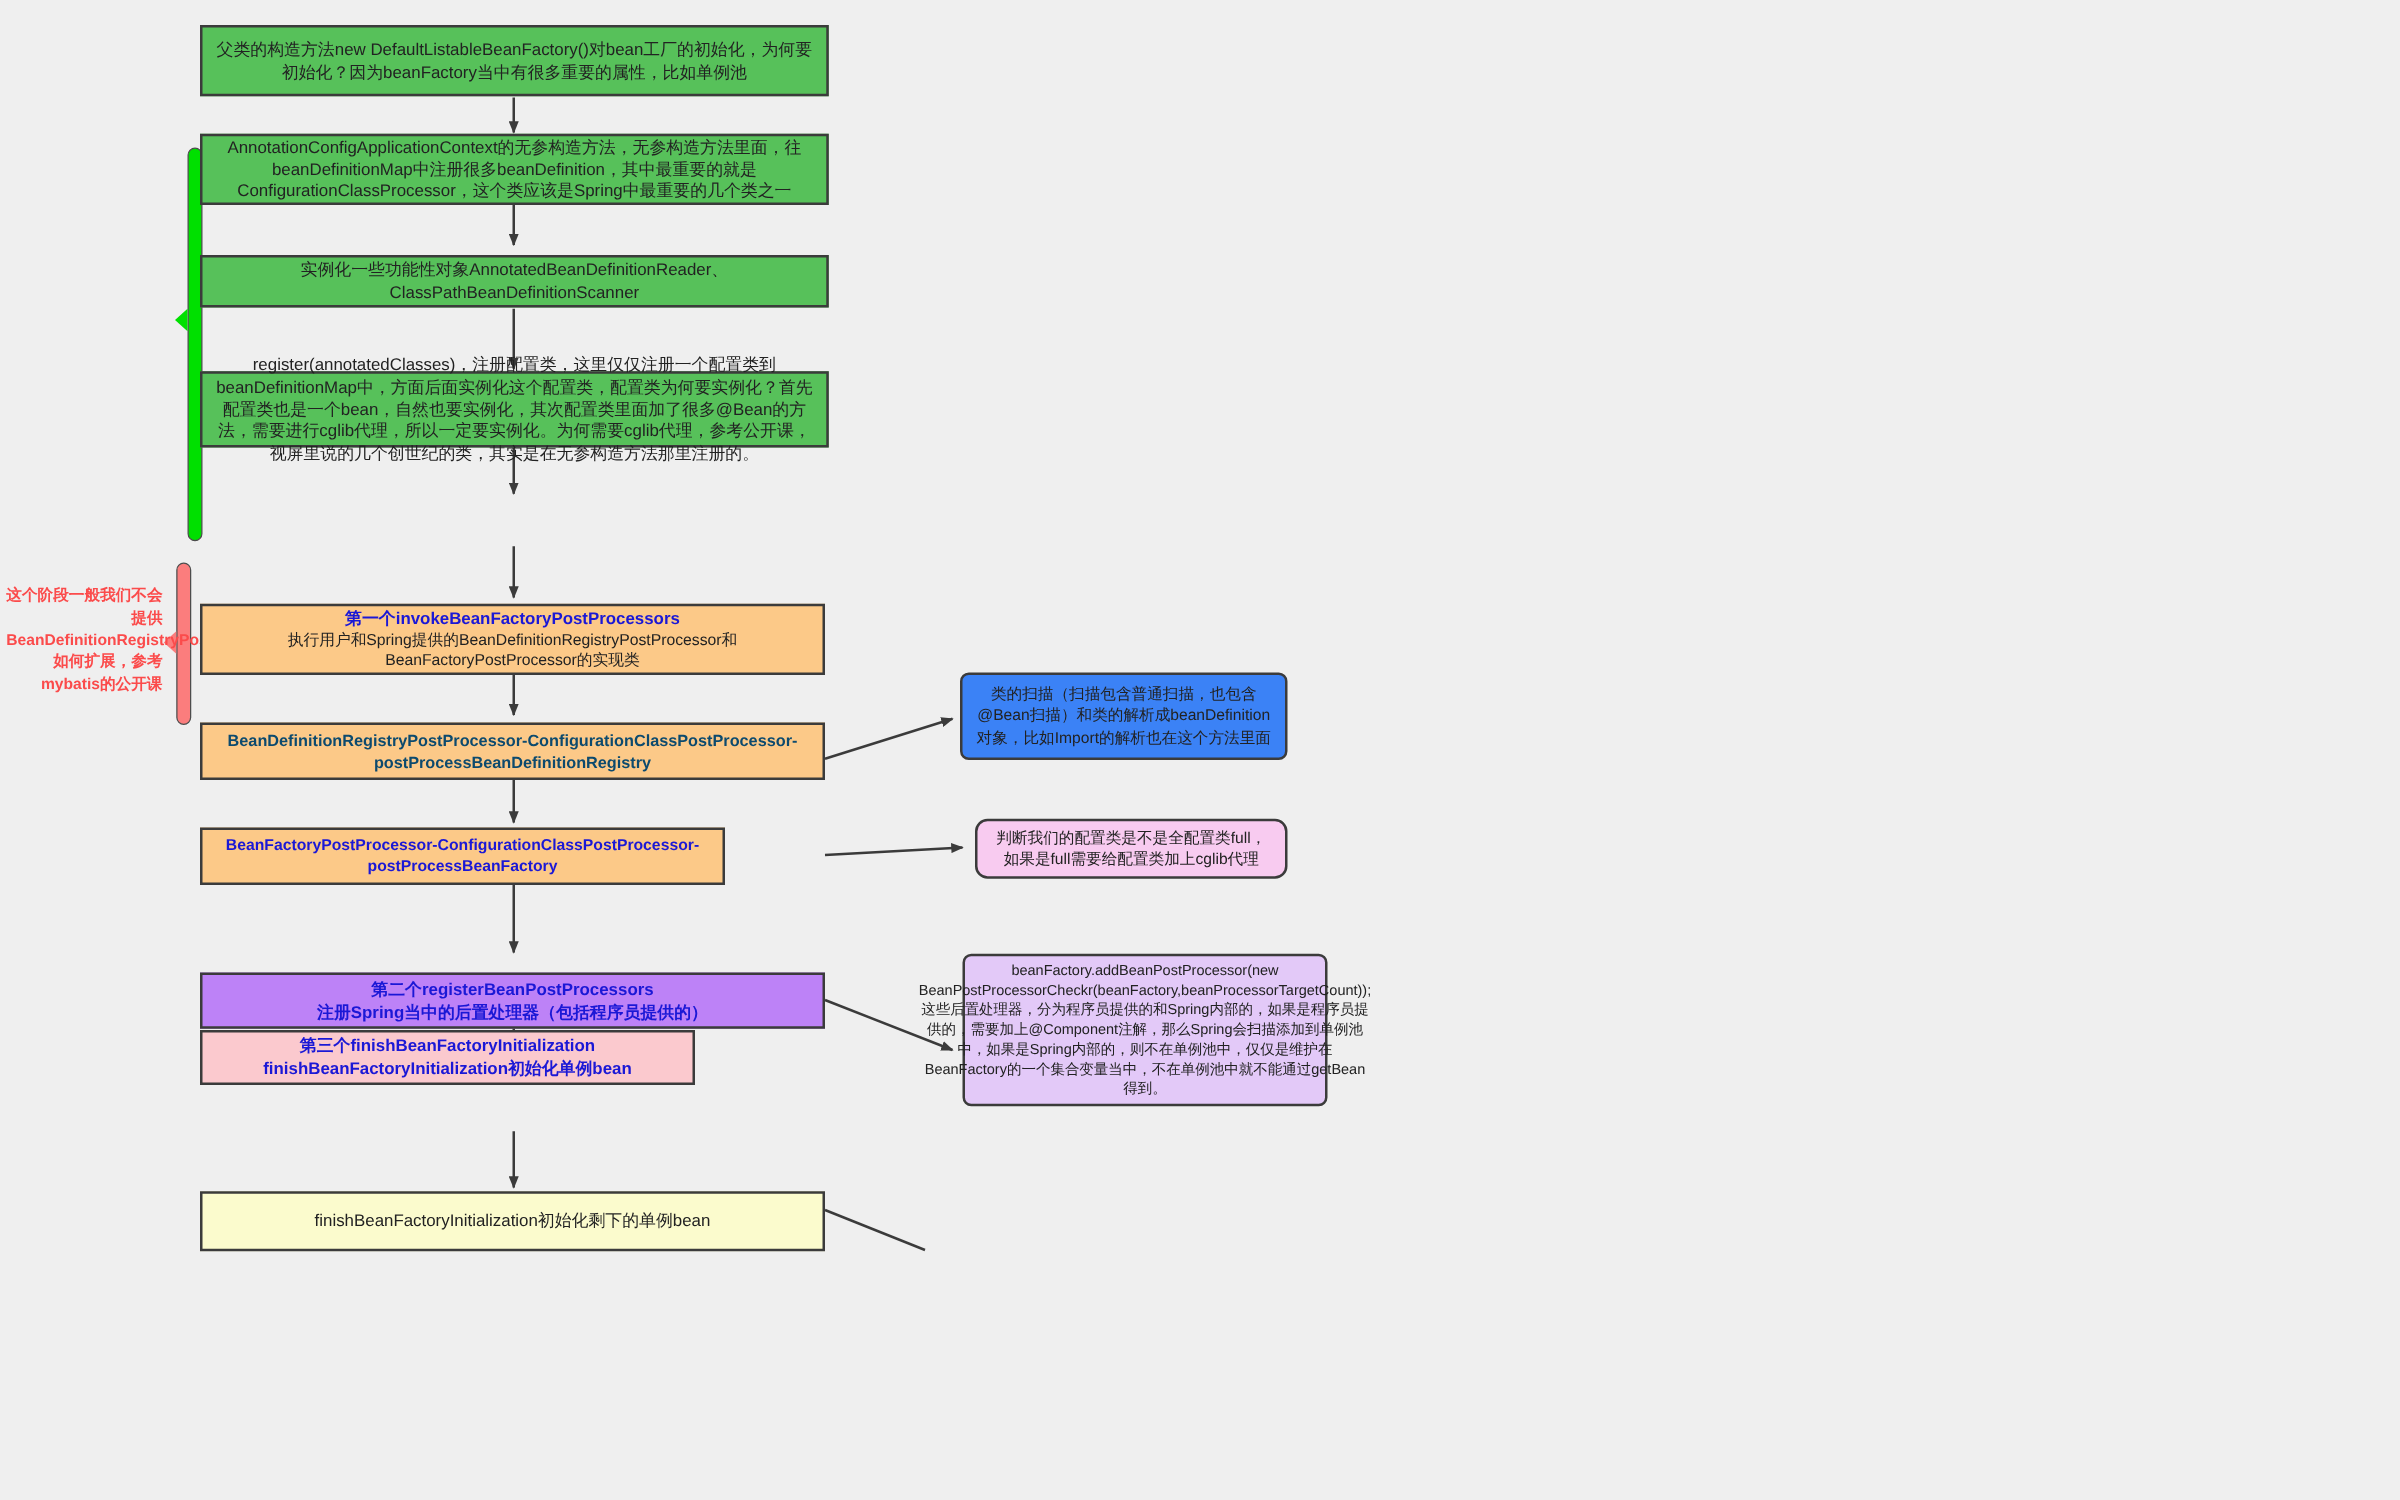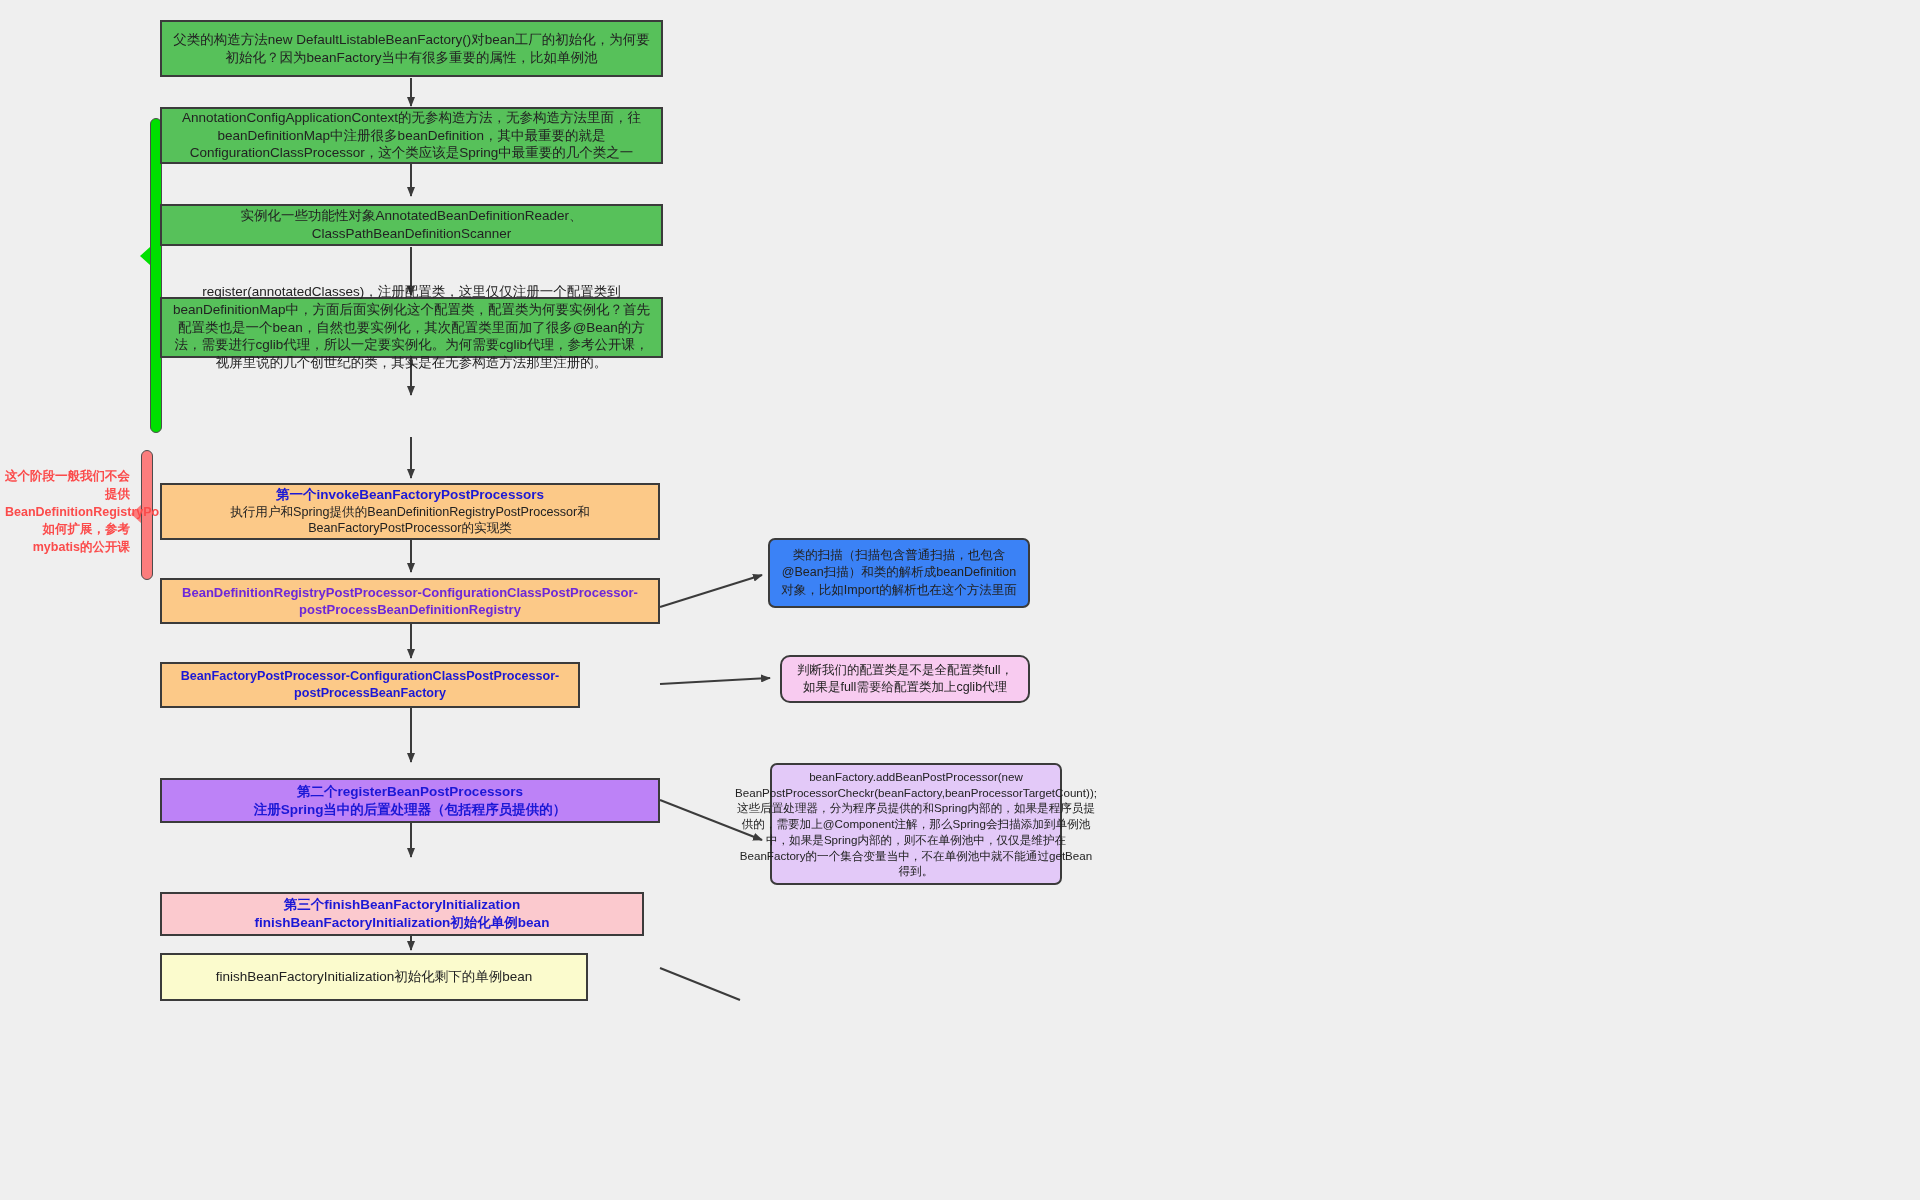--- a/index.html
+++ b/index.html
@@ -146,38 +146,38 @@
 
   <div class="node green" style="left:160px; top:297px; width:503px; height:61px;">register(annotatedClasses)，注册配置类，这里仅仅注册一个配置类到beanDefinitionMap中，方面后面实例化这个配置类，配置类为何要实例化？首先配置类也是一个bean，自然也要实例化，其次配置类里面加了很多@Bean的方法，需要进行cglib代理，所以一定要实例化。为何需要cglib代理，参考公开课，视屏里说的几个创世纪的类，其实是在无参构造方法那里注册的。</div>
 
 
   <div class="node orange" style="left:160px; top:483px; width:500px; height:57px; flex-direction:column; justify-content:center;">
     <div style="color:#1b18d6; font-weight:bold; font-size:13.5px;">第一个invokeBeanFactoryPostProcessors</div>
     <div style="color:#222; font-size:12.6px; line-height:1.3;">执行用户和Spring提供的BeanDefinitionRegistryPostProcessor和BeanFactoryPostProcessor的实现类</div>
   </div>
 
   <div class="node orange" style="left:160px; top:578px; width:500px; height:46px;">
-    <div style="color:#6d28d9; font-weight:bold; font-size:13px; line-height:1.32;">BeanDefinitionRegistryPostProcessor-ConfigurationClassPostProcessor-postProcessBeanDefinitionRegistry</div>
+    <div style="color:#0c4a6e; font-weight:bold; font-size:13px; line-height:1.32;">BeanDefinitionRegistryPostProcessor-ConfigurationClassPostProcessor-postProcessBeanDefinitionRegistry</div>
   </div>
 
   <div class="node orange" style="left:160px; top:662px; width:420px; height:46px;">
     <div style="color:#1b18d6; font-weight:bold; font-size:12.6px; line-height:1.32;">BeanFactoryPostProcessor-ConfigurationClassPostProcessor-postProcessBeanFactory</div>
   </div>
 
   <div class="node purple" style="left:160px; top:766px; width:500px; height:45px; flex-direction:column; justify-content:center;margin-top:12px;">
     <div style="color:#1b18d6; font-weight:bold; font-size:13.5px;">第二个registerBeanPostProcessors</div>
     <div style="color:#1b18d6; font-weight:bold; font-size:13.5px;">注册Spring当中的后置处理器（包括程序员提供的）</div>
   </div>
 
-  <div class="node pink" style="left:160px; top:892px; width:484px; height:44px; flex-direction:column; justify-content:center;align-items:center;">
+  <div class="node pink" style="left:160px; top:824px; width:396px; height:44px; flex-direction:column; justify-content:center;align-items:center;">
     <div style="color:#1b18d6; font-weight:bold; font-size:13.5px;">第三个finishBeanFactoryInitialization</div>
     <div style="color:#1b18d6; font-weight:bold; font-size:13.5px;">finishBeanFactoryInitialization初始化单例bean</div>
   </div>
 
-  <div class="node yellow" style="left:160px; top:953px; width:428px; height:48px;">finishBeanFactoryInitialization初始化剩下的单例bean</div>
+  <div class="node yellow" style="left:160px; top:953px; width:500px; height:48px;">finishBeanFactoryInitialization初始化剩下的单例bean</div>
 
   <div class="note lilac" style="left:768px; top:538px; width:262px; height:70px;">类的扫描（扫描包含普通扫描，也包含@Bean扫描）和类的解析成beanDefinition对象，比如Import的解析也在这个方法里面</div>
 
   <div class="note pinkish" style="left:780px; top:655px; width:250px; height:48px;">判断我们的配置类是不是全配置类full，如果是full需要给配置类加上cglib代理</div>
 
   <div class="note lilac2" style="left:770px; top:763px; width:292px; height:122px; font-size:11.6px; line-height:1.36;">beanFactory.addBeanPostProcessor(new BeanPostProcessorCheckr(beanFactory,beanProcessorTargetCount)); 这些后置处理器，分为程序员提供的和Spring内部的，如果是程序员提供的，需要加上@Component注解，那么Spring会扫描添加到单例池中，如果是Spring内部的，则不在单例池中，仅仅是维护在BeanFactory的一个集合变量当中，不在单例池中就不能通过getBean得到。</div>
 
 </div>
 
 </body></html>

